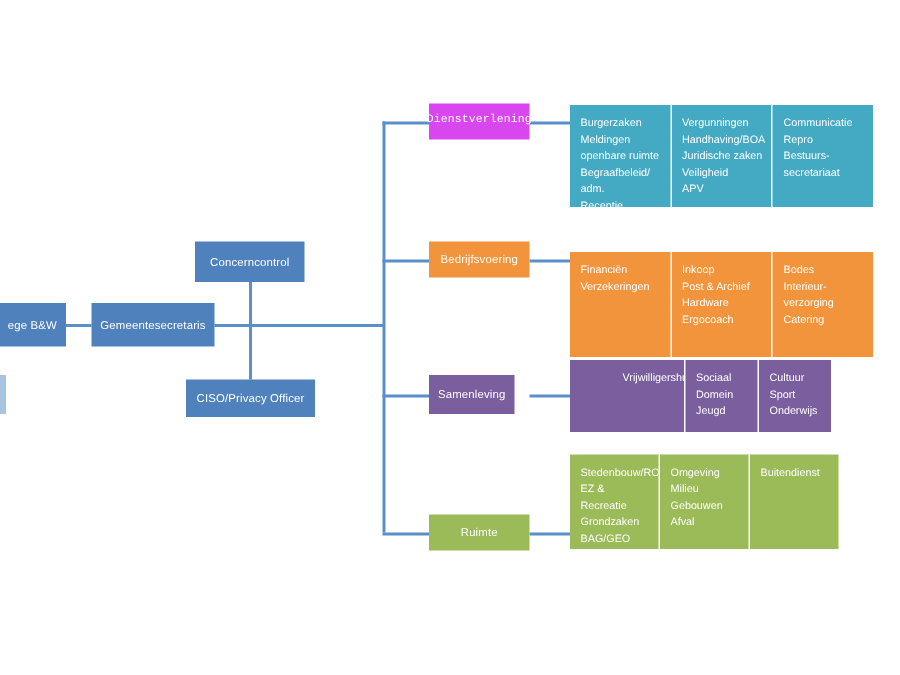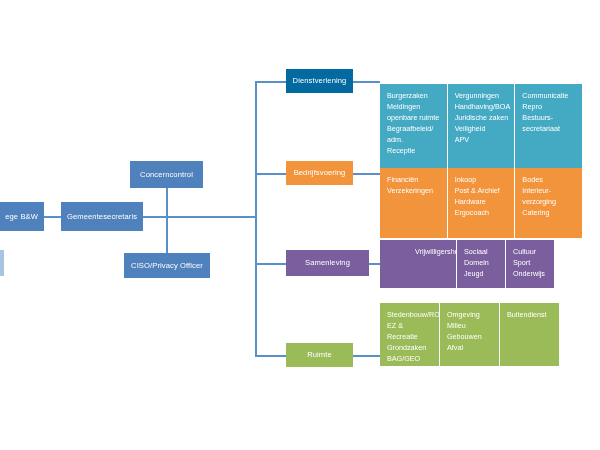--- a/index.html
+++ b/index.html
@@ -39,21 +39,21 @@
     justify-content: center;
     color: #ffffff;
     font-size: 7.6px;
     letter-spacing: 0.1px;
     text-align: center;
     line-height: 1.2;
     padding: 2px 4px;
   }
 
   .node.blue   { background: #4f81bd; }
-  .node.teal   { background: #0369a1; }
+  .node.teal   { background: #d946ef; font-family: Liberation Mono, monospace; }
   .node.orange { background: #f2943c; }
   .node.purple { background: #7a5e9e; }
   .node.green  { background: #9bbb59; }
 
   
   .node.clipped { justify-content: flex-end; padding-right: 6px; }
 
   
   .panel {
     position: absolute;
@@ -125,29 +125,29 @@
   </div>
 
   <div class="node teal" style="left:286px; top:69px; width:67px; height:24px;">
     <span>Dienstverlening</span>
   </div>
 
   <div class="node orange" style="left:286px; top:161px; width:67px; height:24px;">
     <span>Bedrijfsvoering</span>
   </div>
 
-  <div class="node purple" style="left:286px; top:250px; width:83px; height:26px;">
+  <div class="node purple" style="left:286px; top:250px; width:57px; height:26px;">
     <span>Samenleving</span>
   </div>
 
   <div class="node green" style="left:286px; top:343px; width:67px; height:24px;">
     <span>Ruimte</span>
   </div>
 
-  <div class="panel teal" style="left:380px; top:84px; width:202px; height:84px;">
+  <div class="panel teal" style="left:380px; top:70px; width:202px; height:68px;">
     <div class="panel-col">
         <span class="entry">Burgerzaken</span>
         <span class="entry">Meldingen
 openbare ruimte</span>
         <span class="entry">Begraafbeleid/
 adm.</span>
         <span class="entry">Receptie</span>
       </div>
     <div class="panel-col">
         <span class="entry">Vergunningen</span>

